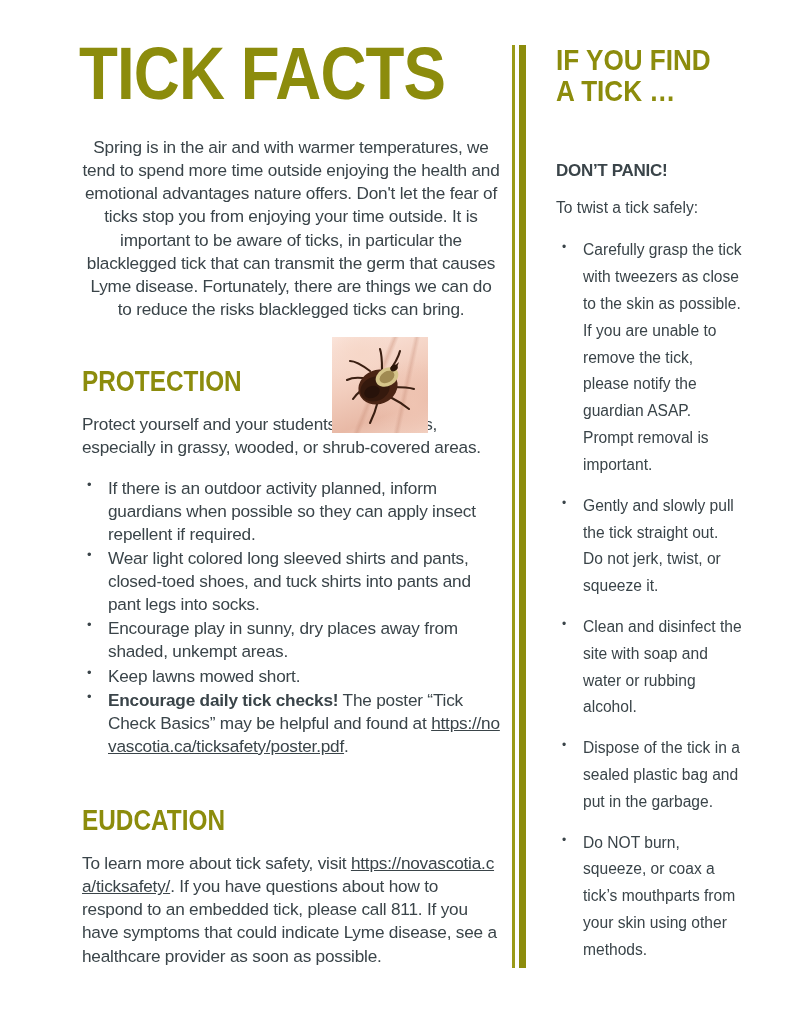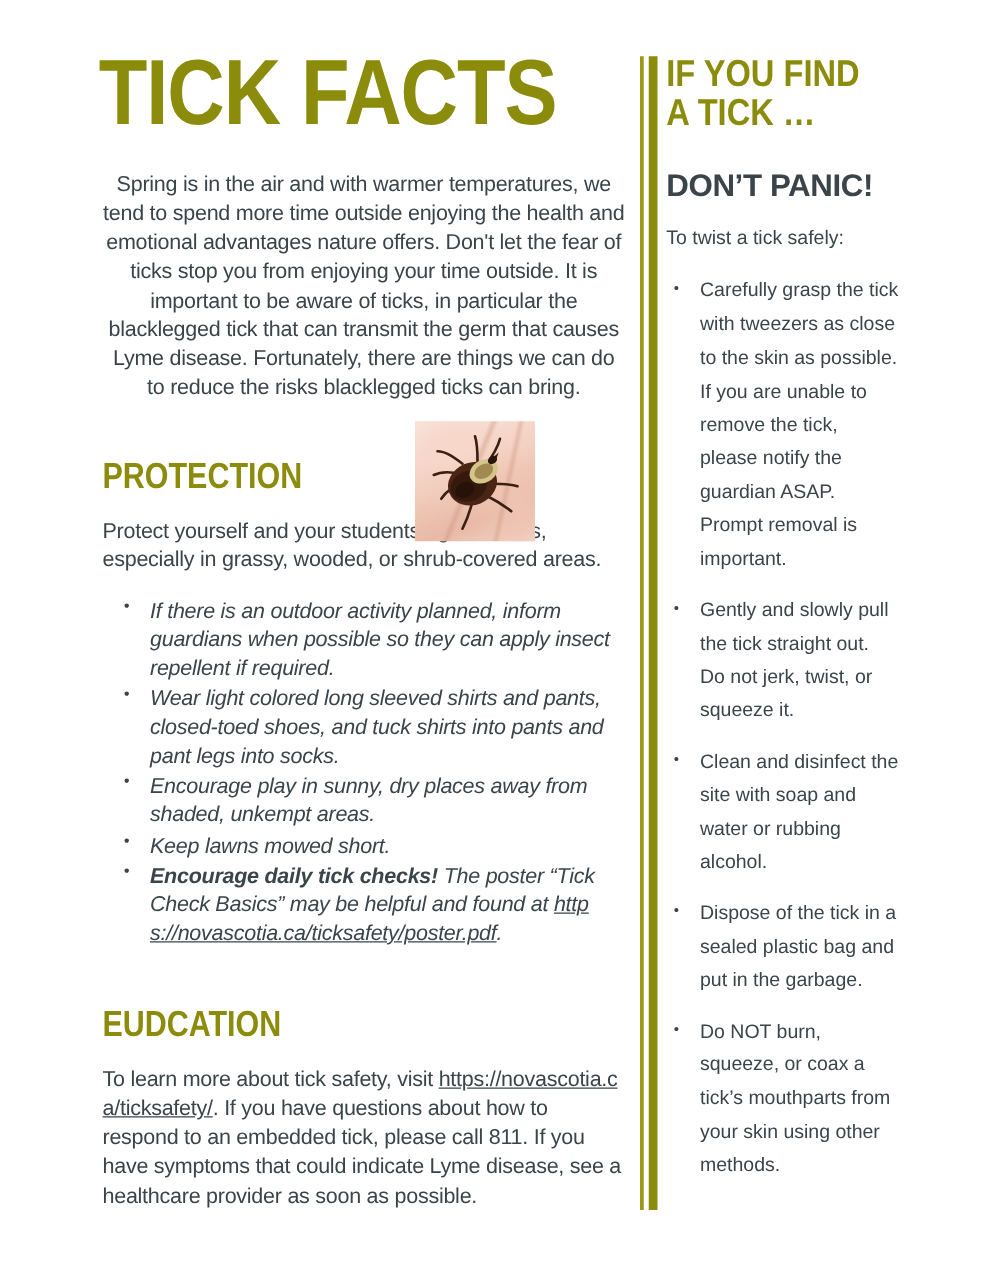--- a/index.html
+++ b/index.html
@@ -69,23 +69,22 @@
 
   .section-lead {
     margin-top: 17px;
     font-size: 17.2px;
     line-height: 1.345;
     letter-spacing: -0.2px;
   }
 
   ul.left-list {
     list-style: none;
-    margin: 12px;
+    margin: 0;
     padding: 0;
-    font-style: italic;
   }
   ul.left-list > li {
     position: relative;
     padding-left: 26px;
     font-size: 17.2px;
     line-height: 1.345;
     letter-spacing: -0.2px;
     margin-top: 1px;
   }
   ul.left-list > li::before {
@@ -158,39 +157,39 @@
   .divider .thick {
     position: absolute;
     left: 7px; top: 0;
     width: 7px; height: 100%;
     background: #8c8c0c;
   }
 
   
   .col-right {
     position: absolute;
-    left: 533px;
+    left: 556px;
     top: 45px;
     width: 186px;
   }
 
   .right-title {
     font-family: "Liberation Sans Narrow", "Liberation Sans", sans-serif;
     font-weight: 700;
     font-size: 30px;
     line-height: 1.03;
     color: #8c8c0c;
     transform: scaleX(0.87);
     transform-origin: left center;
     margin: 0;
   }
 
   .dont-panic {
-    margin-top: 28px;
-    font-size: 25px;
+    margin-top: 54px;
+    font-size: 17px;
     font-weight: 700;
     color: #3a4449;
     letter-spacing: -0.3px;
   }
 
   .remove-lead {
     margin-top: 16px;
     font-size: 15.6px;
     line-height: 1.45;
     color: #3a4449;

